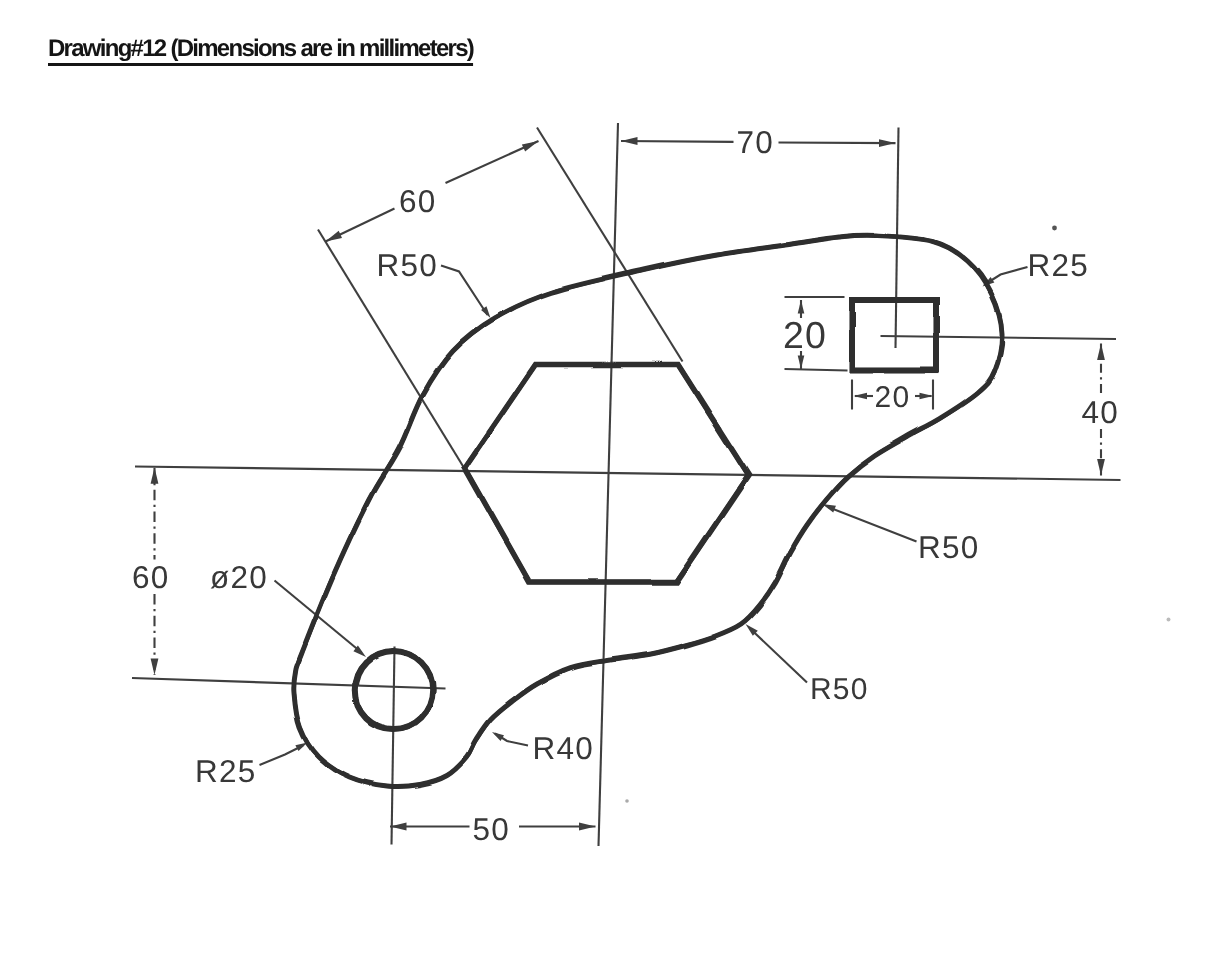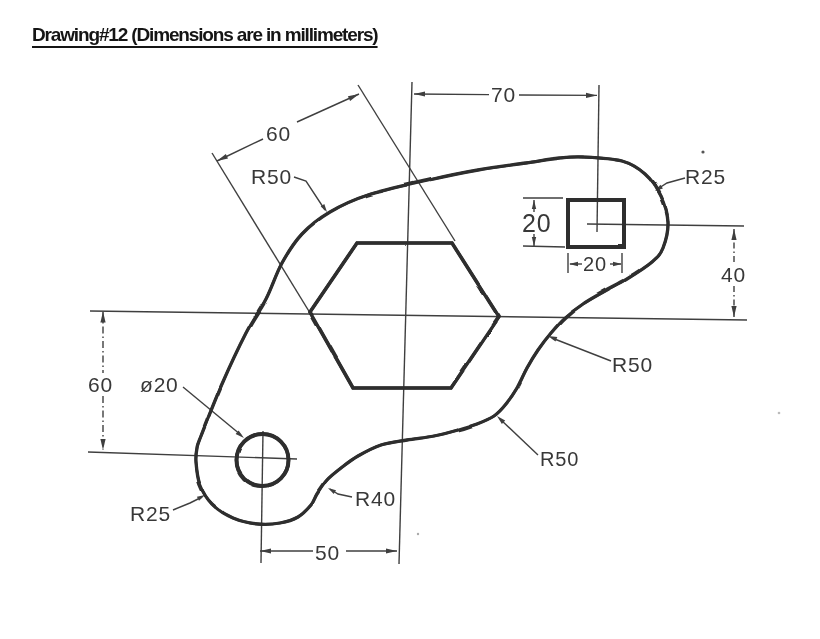--- a/index.html
+++ b/index.html
@@ -1,14 +1,14 @@
 <!DOCTYPE html>
 <html><head><meta charset="utf-8"><style>
 html,body{margin:0;padding:0;background:#ffffff;width:820px;height:639px;overflow:hidden}
-.title{position:absolute;left:32px;top:24px;font-family:"Liberation Sans",sans-serif;font-weight:bold;font-size:19px;color:#151515;text-decoration:underline;text-decoration-thickness:2px;text-underline-offset:5px;letter-spacing:-1.15px}
+.title{position:absolute;left:32px;top:24px;font-family:"Liberation Sans",sans-serif;font-weight:bold;font-size:16px;color:#151515;text-decoration:underline;text-decoration-thickness:2px;text-underline-offset:5px;letter-spacing:-1.15px}
 svg text{font-family:"Liberation Sans",sans-serif;fill:#383838;letter-spacing:0.8px}
 </style></head>
 <body>
 <div class="title">Drawing#12 (Dimensions are in millimeters)</div>
 <svg width="820" height="639" viewBox="0 0 820 639" style="position:absolute;left:0;top:0">
 <defs>
 <filter id="rough" x="-5%" y="-5%" width="110%" height="110%">
 <feTurbulence type="fractalNoise" baseFrequency="0.02 0.03" numOctaves="2" seed="11" result="n"></feTurbulence>
 <feDisplacementMap in="SourceGraphic" in2="n" scale="2.6" xChannelSelector="R" yChannelSelector="G"></feDisplacementMap>
 </filter>

